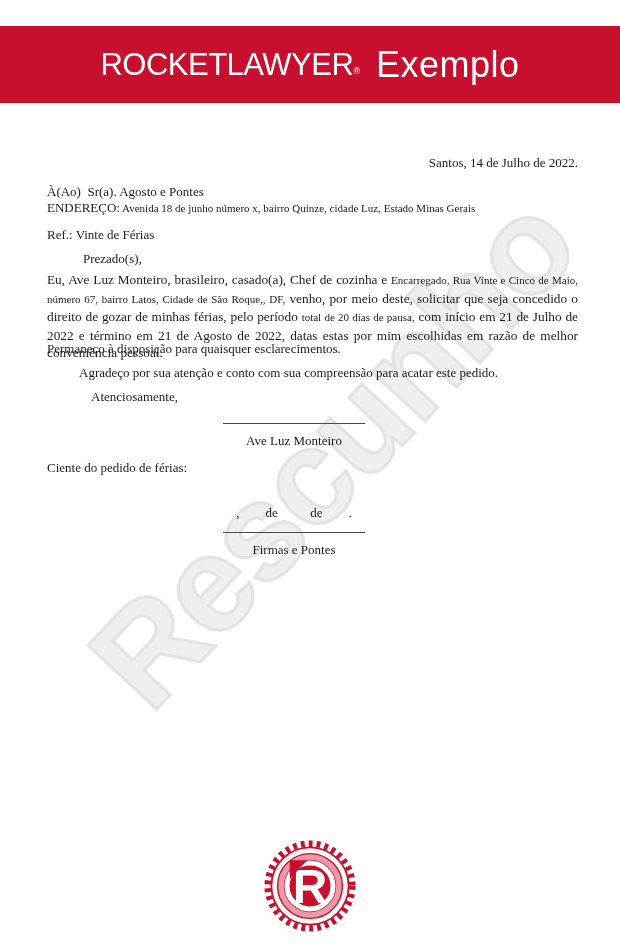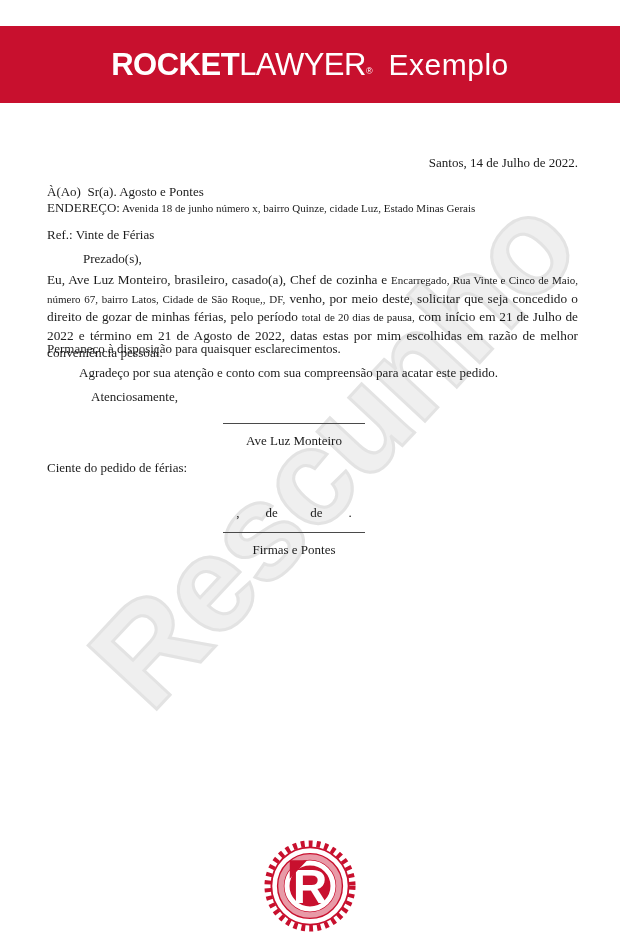--- a/index.html
+++ b/index.html
@@ -32,26 +32,26 @@
     position:absolute;left:0;right:0;top:26px;height:77px;
     background:#c8102e;
     display:flex;align-items:center;justify-content:center;
     z-index:2;
   }
   .logo{
     font-family:"Liberation Sans", sans-serif;
     color:#ffffff;font-size:31px;line-height:1;
     letter-spacing:-0.5px;white-space:nowrap;
   }
-  .logo .heavy{font-weight:700;margin-top:44px;}
+  .logo .heavy{font-weight:400;margin-top:44px;}
   .logo .light{font-weight:300;}
   .logo .reg{font-size:9px;position:relative;bottom:1px;letter-spacing:0;}
   .exemplo{
     font-family:"Liberation Sans", sans-serif;
-    color:#ffffff;font-size:30px;font-weight:500;
+    color:#ffffff;font-size:36px;font-weight:500;
     margin-left:16px;letter-spacing:0.5px;line-height:1;
   }
   
   .line{
     position:absolute;left:47px;
     font-size:13px;line-height:16px;
     white-space:pre;z-index:1;
   }
   .sm{font-size:11px;}
   .date-line{left:0;right:42px;text-align:right;}

